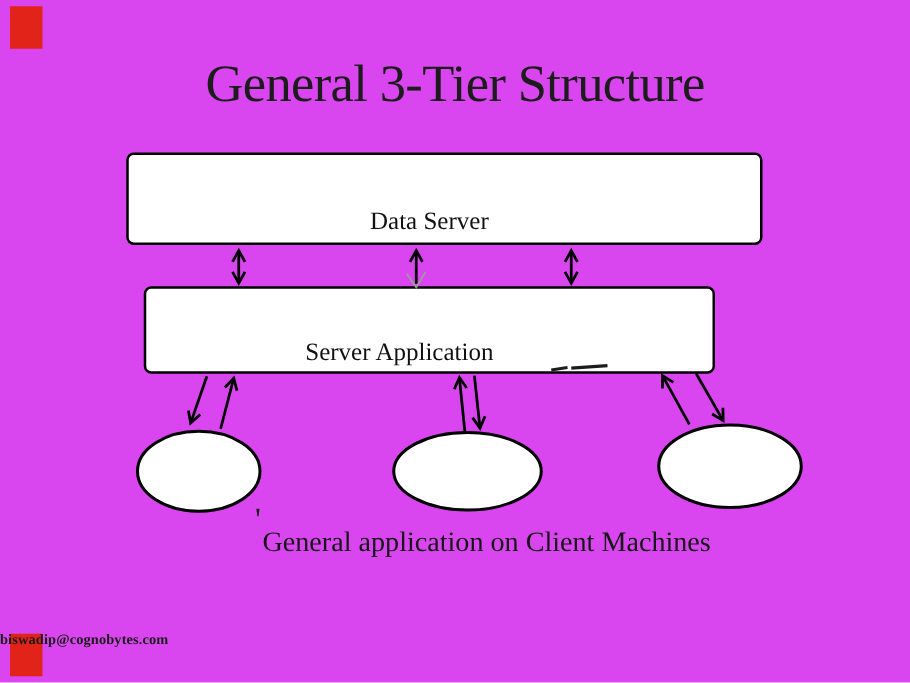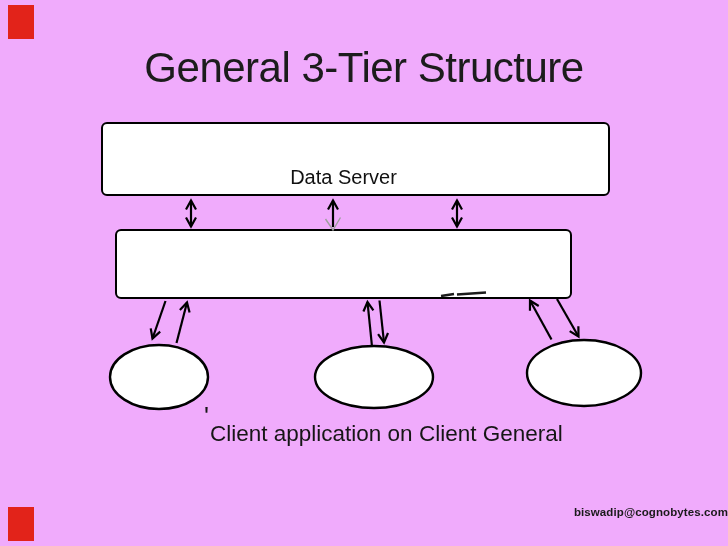--- a/index.html
+++ b/index.html
@@ -1,18 +1,18 @@
 <!DOCTYPE html>
 <html><head>
 <meta charset="utf-8">
 <style>
   html,body{margin:0;padding:0;background:#fff;}
   #slide{
-    position:relative;width:728px;height:546px;background:#f0abfc;overflow:hidden;
-    font-family:Liberation Sans, sans-serif;color:#111;
+    position:relative;width:728px;height:546px;background:#d946ef;overflow:hidden;
+    font-family:Liberation Serif, serif;color:#111;
   }
   .accent-mark{position:absolute;width:26px;height:34px;background:#e2231a;}
   #accent-top{left:8px;top:5px;}
   #accent-bottom{left:8px;top:507px;}
   #title{
     position:absolute;left:0;right:0;top:44px;text-align:center;
     font-size:42px;line-height:48px;color:#1c1c1c;letter-spacing:-0.5px;font-weight:400;
   }
   .tier-box{
     position:absolute;box-sizing:border-box;border:2.5px solid #000;border-radius:6px;
@@ -25,44 +25,45 @@
   #box-server-app .box-text{transform:translateX(-24px);}
   .box-text{display:block;margin-top:36px;}
   #client-caption{
     position:absolute;left:210px;top:423px;font-size:22.5px;line-height:1;color:#161616;
     white-space:nowrap;
   }
   #client-caption-tick{
     position:absolute;left:204px;top:403px;font-size:26px;color:#161616;line-height:1;
   }
   #footer-email{
-    position:absolute;left:0;right:0;top:506px;text-align:right;
+    position:absolute;left:0;right:0;top:506px;text-align:left;
     font-size:11.5px;font-weight:bold;color:#1a1a1a;letter-spacing:0.1px;
   }
   #diagram-svg{position:absolute;left:0;top:0;pointer-events:none;}
 </style>
 </head>
 <body>
 
 <div id="slide">
 
   <div id="accent-top" class="accent-mark"></div>
   <div id="accent-bottom" class="accent-mark"></div>
 
   <div id="title">General 3-Tier Structure</div>
 
   <div id="box-data-server" class="tier-box">
     <span class="box-text">Data Server</span>
   </div>
 
   <div id="box-server-app" class="tier-box">
+    <span class="box-text">Server Application</span>
   </div>
 
   <span id="client-caption-tick">'</span>
-  <div id="client-caption">Client application on Client General</div>
+  <div id="client-caption">General application on Client Machines</div>
 
   <div id="footer-email">biswadip@cognobytes.com</div>
 
   <svg id="diagram-svg" width="728" height="546" viewBox="0 0 728 546">
     <defs>
       <marker id="ah" markerUnits="userSpaceOnUse" markerWidth="24" markerHeight="24" refX="0" refY="0" orient="auto-start-reverse" overflow="visible">
         <path d="M -9 -5 L 0 0 L -9 5" fill="none" stroke="#000" stroke-width="2.2"></path>
       </marker>
     </defs>
 

